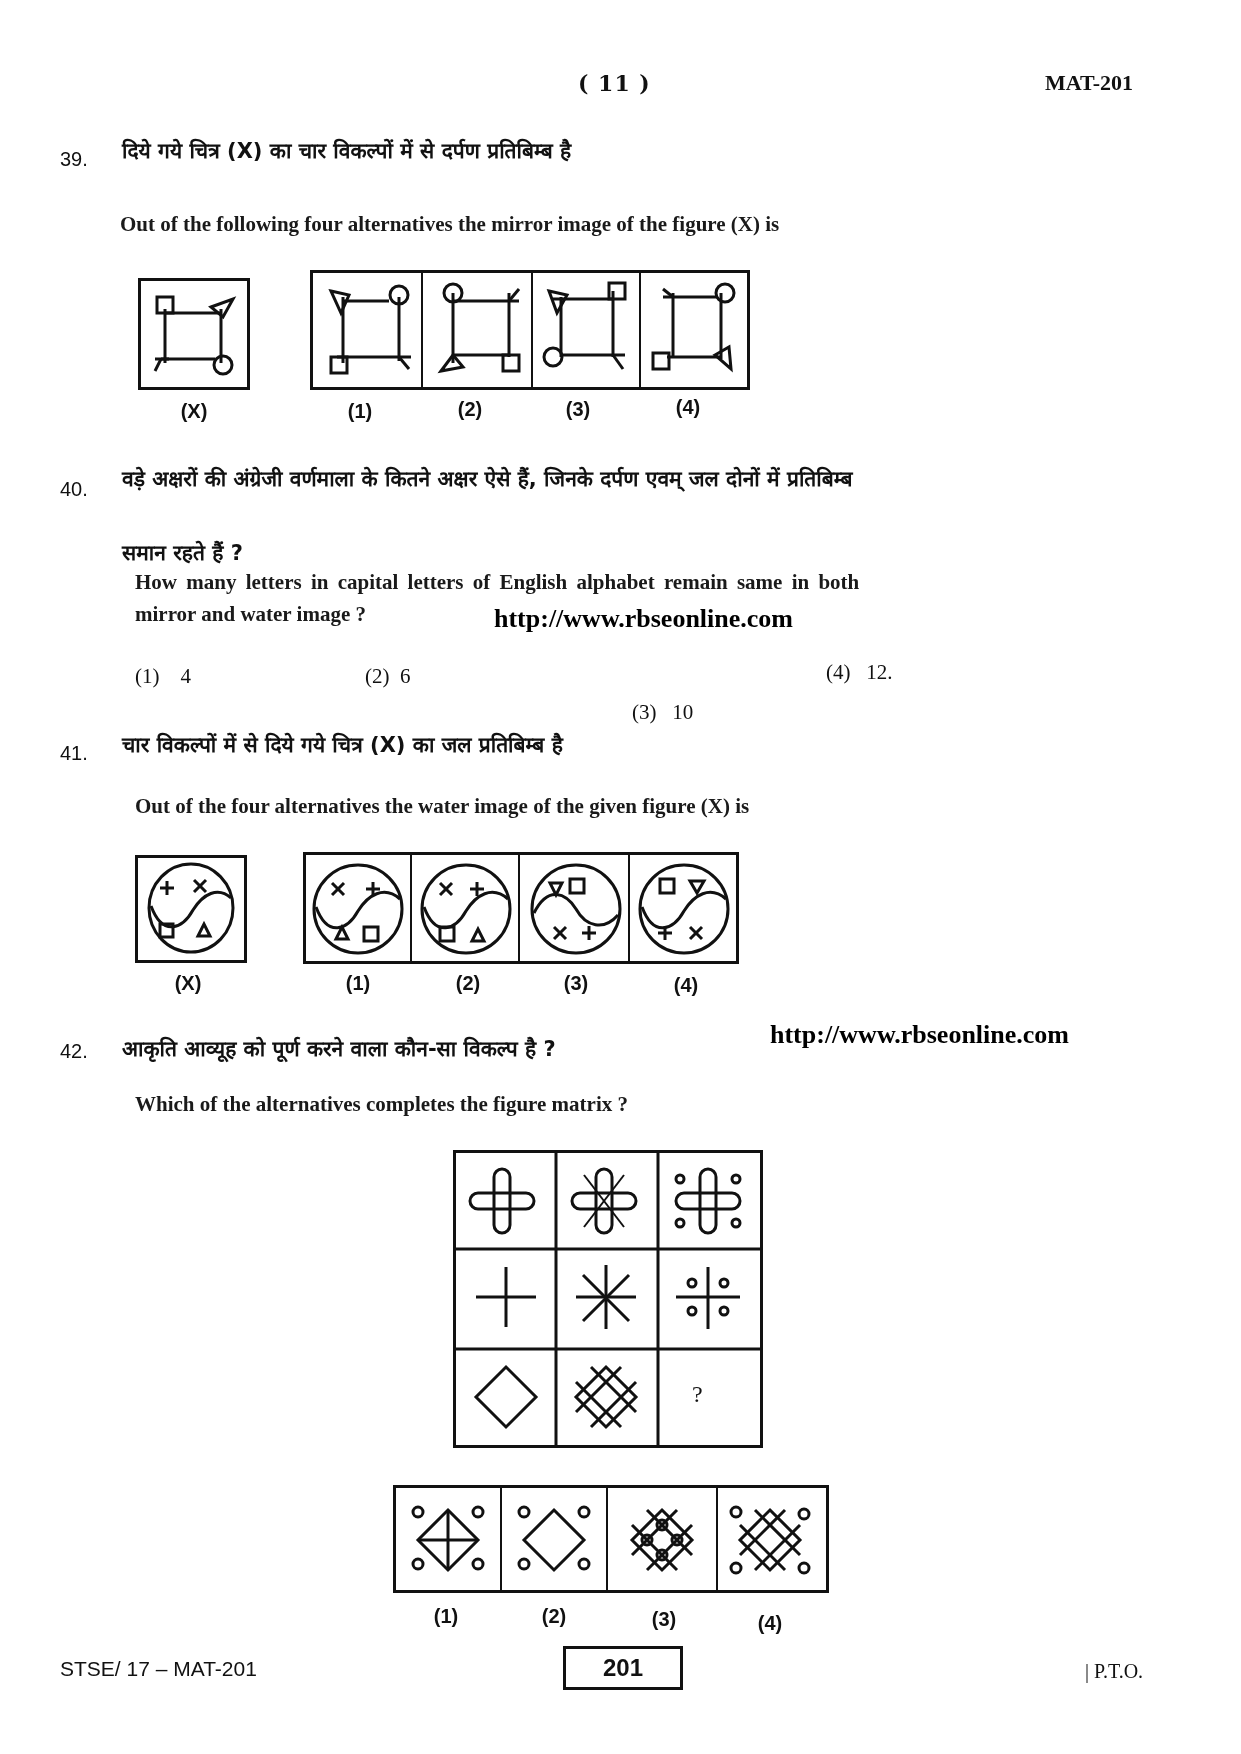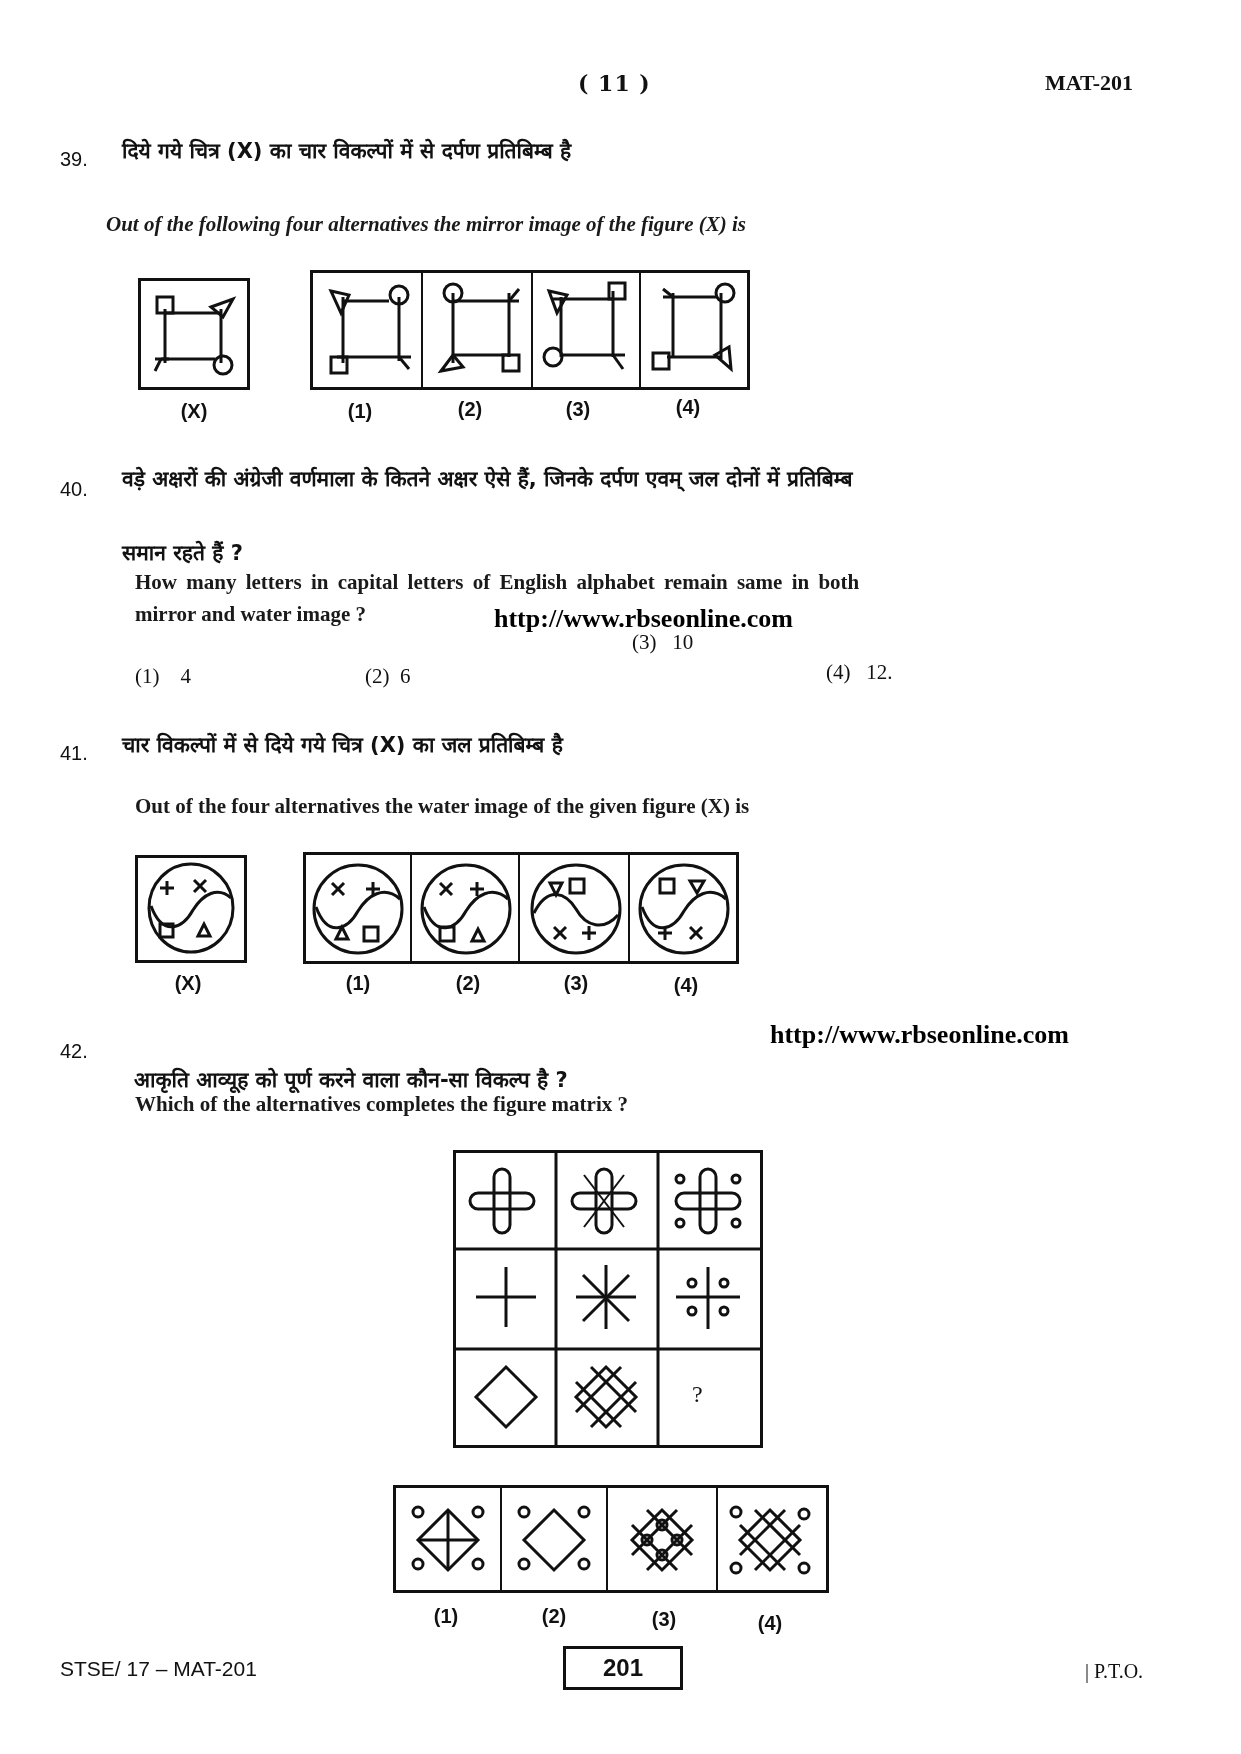--- a/index.html
+++ b/index.html
@@ -23,21 +23,21 @@
   .footer-right { left:1085px; top:1660px; font-size:20px; font-family:"Liberation Serif", serif; }
 </style>
 </head>
 <body>
 
 <div class="abs hdr-page">( 11 )</div>
 <div class="abs hdr-code">MAT-201</div>
 
 <div class="abs qnum" style="left:60px;top:148px;">39.</div>
 <div class="abs hindi" style="left:122px;top:136px;">दिये गये चित्र (X) का चार विकल्पों में से दर्पण प्रतिबिम्ब है</div>
-<div class="abs eng" style="left:106px;top:212px;font-style:italic;">Out of the following four alternatives the mirror image of the figure (X) is</div>
+<div class="abs eng" style="left:120px;top:212px;">Out of the following four alternatives the mirror image of the figure (X) is</div>
 
 <div>
   <div class="box" style="left:138px;top:278px;width:112px;height:112px;">
     <svg width="106" height="106" viewBox="0 0 106 106">
       <g stroke="#111" stroke-width="3" fill="none">
         <line x1="24" y1="28" x2="24" y2="82"></line>
           <line x1="80" y1="28" x2="80" y2="82"></line>
         <line x1="24" y1="32" x2="80" y2="32"></line>
           <line x1="20" y1="78" x2="74" y2="78"></line>
         <rect x="16" y="16" width="16" height="16"></rect>
@@ -103,21 +103,21 @@
 
 <div class="abs qnum" style="left:60px;top:478px;">40.</div>
 <div class="abs hindi" style="left:122px;top:464px;">वड़े अक्षरों की अंग्रेजी वर्णमाला के कितने अक्षर ऐसे हैं, जिनके दर्पण एवम् जल दोनों में प्रतिबिम्ब</div>
 <div class="abs hindi" style="left:122px;top:506px;margin-top:32px;">समान रहते हैं ?</div>
 <div class="abs eng" style="left:135px;top:570px;word-spacing:4px;">How many letters in capital letters of English alphabet remain same in both</div>
 <div class="abs eng" style="left:135px;top:602px;">mirror and water image ?</div>
 <div class="abs url" style="left:494px;top:604px;">http://www.rbseonline.com</div>
 
 <div class="abs opt" style="left:135px;top:664px;"><span>(1)</span>&nbsp;&nbsp;&nbsp;&nbsp;<span>4</span></div>
 <div class="abs opt" style="left:365px;top:664px;"><span>(2)</span>&nbsp;&nbsp;<span>6</span></div>
-<div class="abs opt" style="left:632px;top:630px;"><span>(3)</span>&nbsp;&nbsp;&nbsp;<span>10</span></div>
+<div class="abs opt" style="left:632px;top:700px;"><span>(3)</span>&nbsp;&nbsp;&nbsp;<span>10</span></div>
 <div class="abs opt" style="left:826px;top:660px;"><span>(4)</span>&nbsp;&nbsp;&nbsp;<span>12.</span></div>
 
 <div class="abs qnum" style="left:60px;top:742px;">41.</div>
 <div class="abs hindi" style="left:122px;top:730px;">चार विकल्पों में से दिये गये चित्र (X) का जल प्रतिबिम्ब है</div>
 <div class="abs eng" style="left:135px;top:794px;">Out of the four alternatives the water image of the given figure (X) is</div>
 
 <div>
   <div class="box" style="left:135px;top:855px;width:112px;height:108px;">
     <svg width="106" height="102" viewBox="0 0 106 102">
       <g stroke="#111" stroke-width="3" fill="none">
@@ -179,21 +179,21 @@
         <line x1="396" y1="72" x2="384" y2="84"></line>
     </g>
   </svg>
 </div>
 <div class="abs fig-label" style="left:328px;top:972px;">(1)</div>
 <div class="abs fig-label" style="left:438px;top:972px;">(2)</div>
 <div class="abs fig-label" style="left:546px;top:972px;">(3)</div>
 <div class="abs fig-label" style="left:656px;top:974px;">(4)</div>
 
 <div class="abs qnum" style="left:60px;top:1040px;">42.</div>
-<div class="abs hindi" style="left:122px;top:1065px;margin-left:12px;">आकृति आव्यूह को पूर्ण करने वाला कौन-सा विकल्प है ?</div>
+<div class="abs hindi" style="left:122px;top:1034px;">आकृति आव्यूह को पूर्ण करने वाला कौन-सा विकल्प है ?</div>
 <div class="abs url" style="left:770px;top:1020px;">http://www.rbseonline.com</div>
 <div class="abs eng" style="left:135px;top:1092px;">Which of the alternatives completes the figure matrix ?</div>
 
 <div class="box" style="left:453px;top:1150px;width:310px;height:298px;">
   <svg width="304" height="292" viewBox="0 0 304 292" style="position:absolute;left:0;top:0;">
     <g stroke="#111" stroke-width="3" fill="none">
       <line x1="100" y1="0" x2="100" y2="292"></line>
         <line x1="202" y1="0" x2="202" y2="292"></line>
       <line x1="0" y1="96" x2="304" y2="96"></line>
         <line x1="0" y1="196" x2="304" y2="196"></line>

